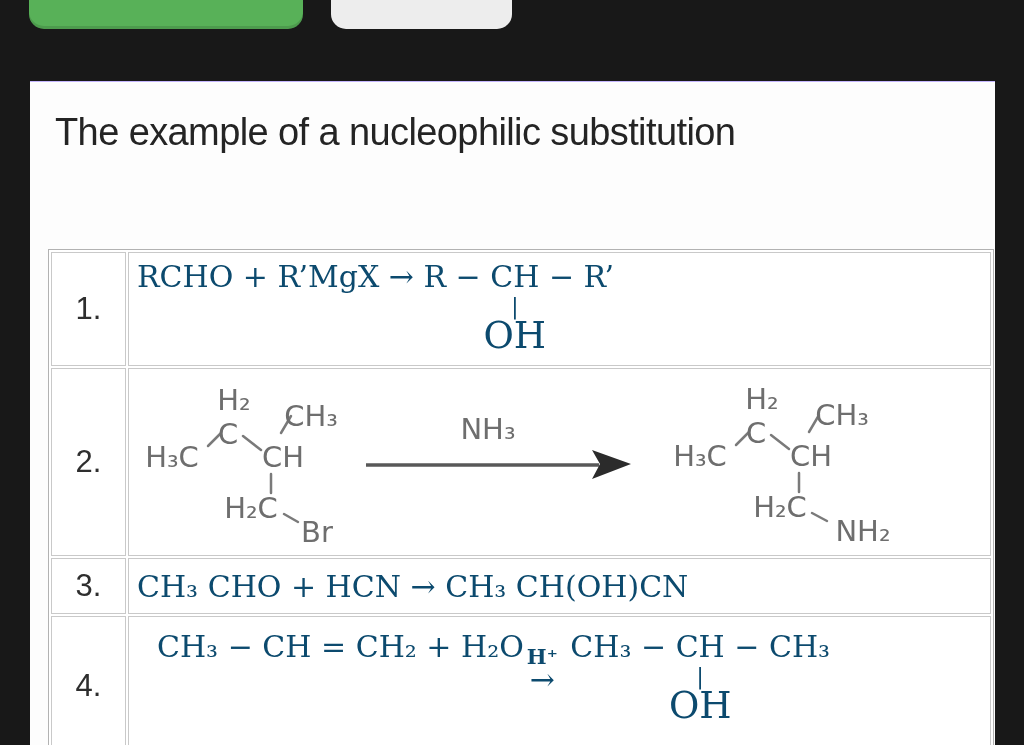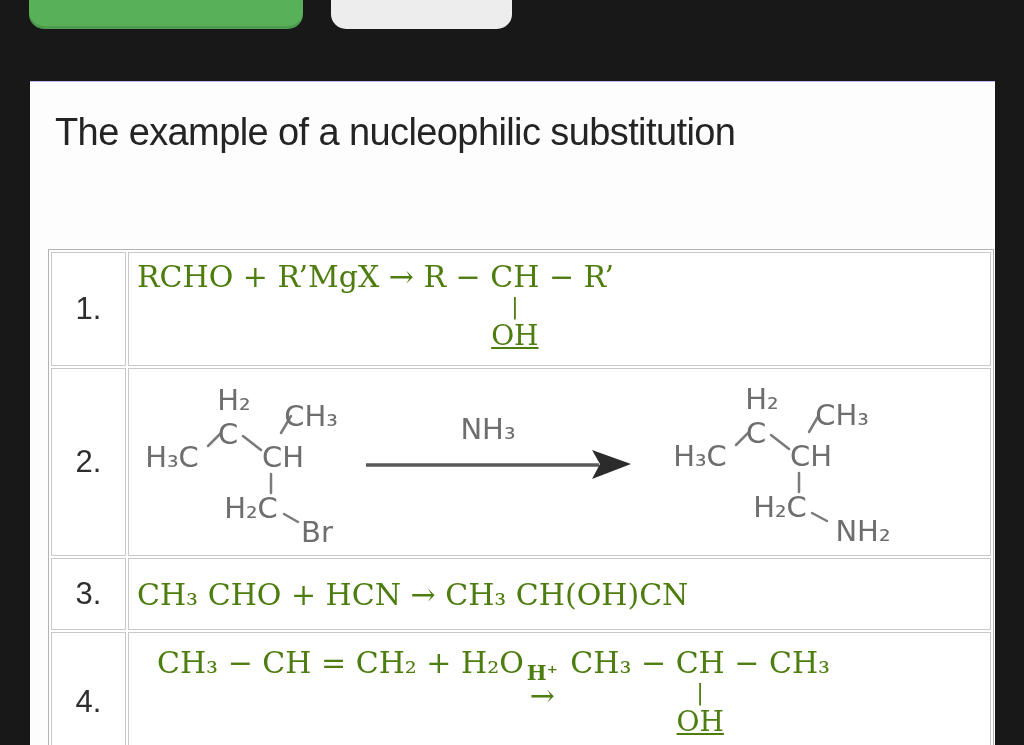--- a/index.html
+++ b/index.html
@@ -33,32 +33,32 @@
     background:#fff; border:1px solid #b2b2b2;
     table-layout:fixed;
   }
   td { border:1px solid #c9c9c9; background:#fff; }
   td.num {
     width:75px; text-align:center; vertical-align:middle;
     font-size:31px; color:#2e2e2e;
   }
   td.formula {
     font-family:"DejaVu Serif","Liberation Serif",serif;
-    font-size:30px; color:#4d7c0f; padding-left:8px;
+    font-size:30px; color:#0c4a6e; padding-left:8px;
   }
   tr.r1 td.formula { height:114px; vertical-align:top; padding-top:6px; }
   tr.r2 td.structcell { height:188px; vertical-align:top; padding:0; }
-  tr.r3 td.formula { height:72px; vertical-align:middle; }
+  tr.r3 td.formula { height:56px; vertical-align:middle; }
   tr.r4 td.formula { height:140px; vertical-align:top; padding-top:12px;padding-left:28px; }
 
   
   .chg { position:relative; display:inline-block; }
   .under { position:absolute; top:96%; left:50%; transform:translateX(-50%); text-align:center; }
   .under .bar { display:block; font-size:23px; line-height:27px; }
-  .under .oh  { display:block; font-size:28px; line-height:31px;text-decoration:underline; }
+  .under .oh  { display:block; font-size:37px; line-height:31px; }
 
   
   .oarrow { display:inline-flex; flex-direction:column; align-items:center;
             vertical-align:-7px; margin:0 3px; }
   .oarrow .hp { font-size:21px; line-height:19px; font-weight:bold; }
   .oarrow .ar { font-size:30px; line-height:27px; }
 
   
   svg.struct { display:block; margin-left:5px; }
   svg.struct text {

